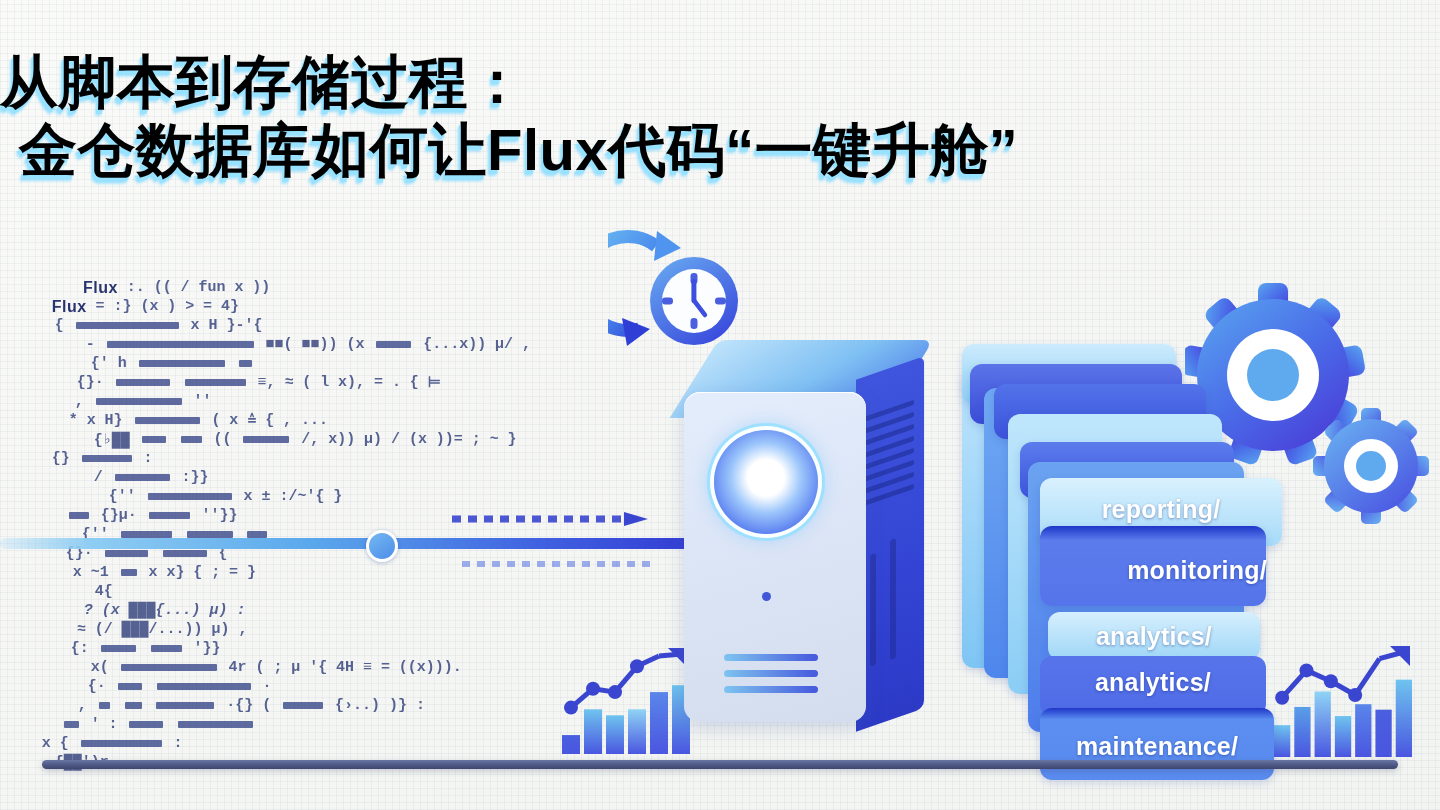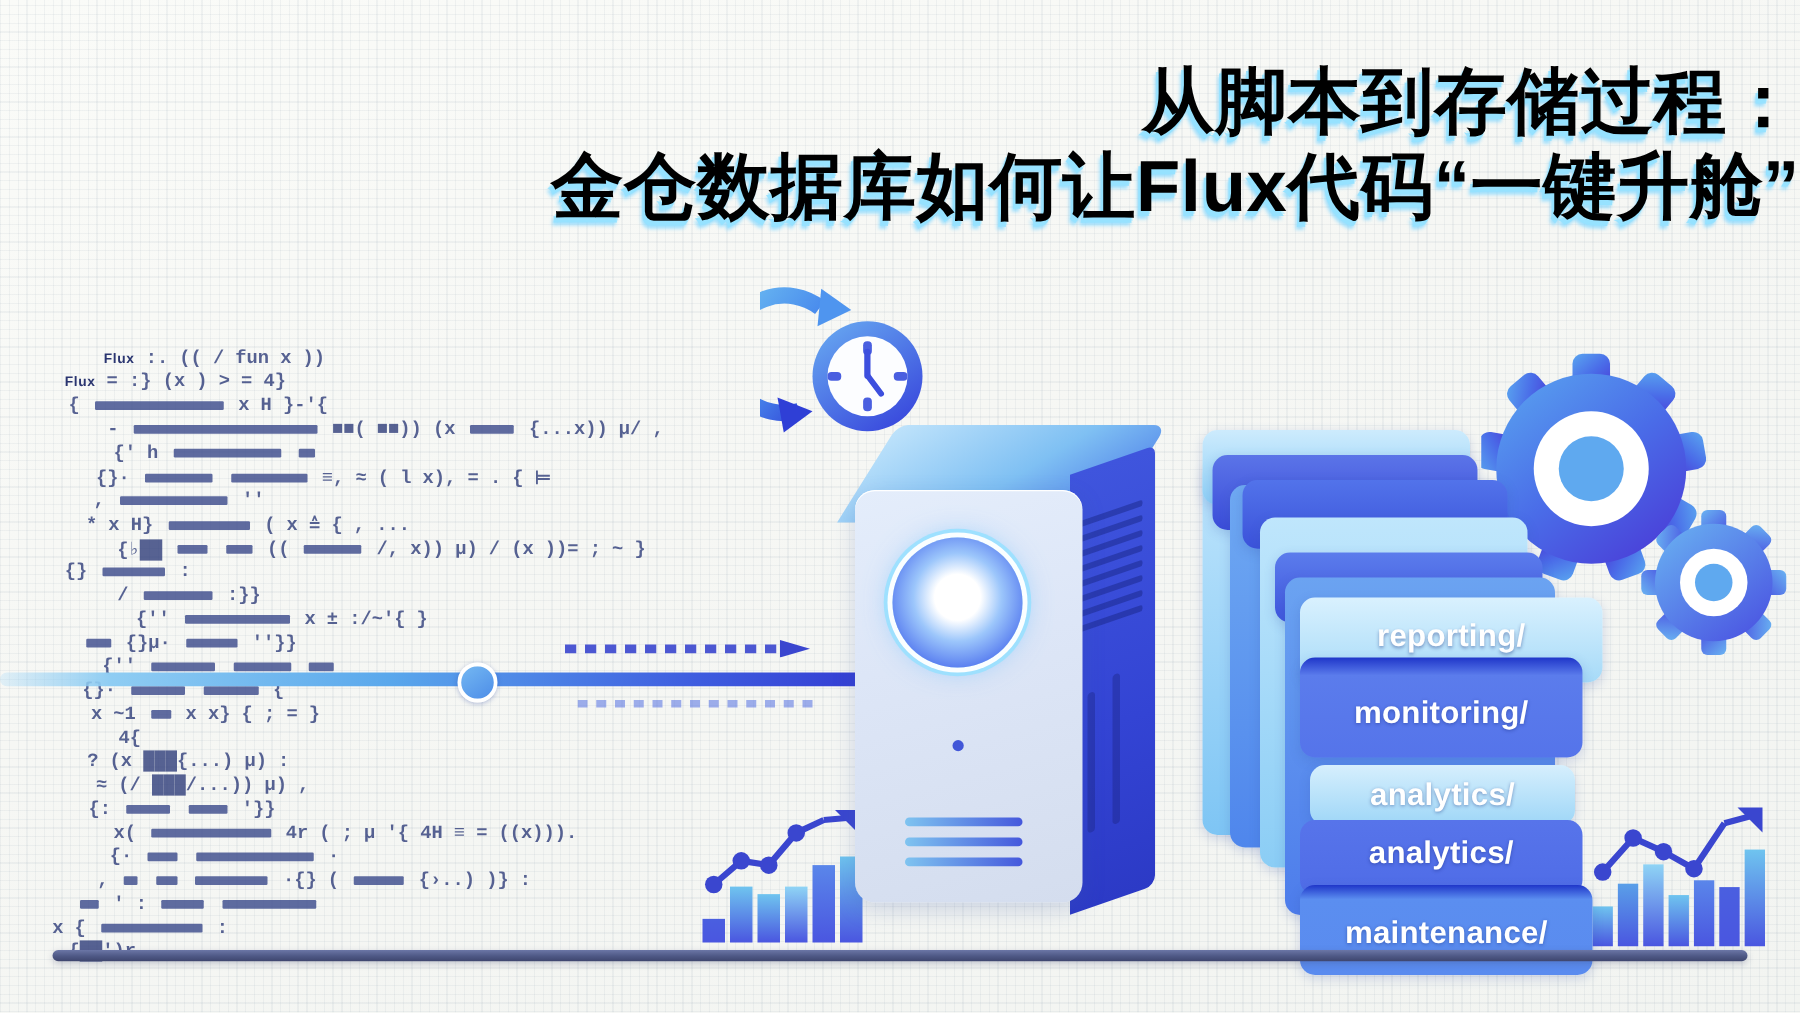--- a/index.html
+++ b/index.html
@@ -10,21 +10,21 @@
   }
   #stage{
     position:relative;width:1440px;height:810px;overflow:hidden;
     background:
       repeating-linear-gradient(0deg, rgba(120,140,160,.085) 0px, rgba(120,140,160,.085) 1px, transparent 1px, transparent 7px),
       repeating-linear-gradient(90deg, rgba(120,140,160,.085) 0px, rgba(120,140,160,.085) 1px, transparent 1px, transparent 7px),
       linear-gradient(160deg,#fafbf8 0%,#f6f7f4 45%,#f2f4f1 100%);
   }
   
   #title{
-    position:absolute;left:0;top:48px;width:1440px;text-align:right;
+    position:absolute;left:0;top:48px;width:1440px;text-align:left;
     z-index:40;pointer-events:none;
   }
   #title .line{
     display:block;color:#000;font-weight:900;letter-spacing:.5px;
     font-size:58px;line-height:68px;
     text-shadow:
       -2px 4px 0 rgba(150,225,255,.95),
       -3px 6px 3px rgba(130,215,255,.75),
       -1px 2px 0 rgba(190,240,255,.9);
   }
@@ -33,21 +33,21 @@
   #codeblock{
     position:absolute;left:18px;top:278px;width:560px;height:490px;
     z-index:10;filter:blur(.45px);
   }
   .crow{position:absolute;white-space:nowrap;height:13px;}
   .tok{display:inline-block;vertical-align:middle;height:7px;border-radius:1px;
        background:#3d4c8c;opacity:.82;margin:0 3px;}
   .gl{display:inline-block;vertical-align:middle;color:#2f3d7a;font-size:15px;
       font-weight:700;font-family:"Liberation Mono","DejaVu Sans Mono",monospace;opacity:.8;}
   .kw{display:inline-block;vertical-align:middle;color:#2a3570;font-weight:900;
-      font-size:11px;font-family:"Liberation Sans",sans-serif;letter-spacing:.5px;}
+      font-size:16px;font-family:"Liberation Sans",sans-serif;letter-spacing:.5px;}
   
   #pipe{position:absolute;left:0;top:530px;width:760px;height:26px;z-index:22;}
   #pipe .bar{position:absolute;left:0;top:8px;width:740px;height:11px;border-radius:6px;
     background:linear-gradient(90deg,rgba(160,215,250,.25) 0%,#8fcdf3 12%,#5aa8ec 42%,#3f5fe0 74%,#2f32cf 100%);}
   .node{position:absolute;border-radius:50%;background:linear-gradient(145deg,#74b8f2,#4d8de8);
     border:3px solid #ffffff;box-shadow:0 1px 4px rgba(40,70,160,.35);}
   #dashTop{position:absolute;left:452px;top:512px;width:200px;height:14px;z-index:23;}
   #dashBot{position:absolute;left:462px;top:556px;width:200px;height:12px;z-index:23;
     filter:blur(.6px);opacity:.85;}
   
@@ -109,21 +109,21 @@
       <div class="crow" style="top: 133px; left: 33px;"><span>&nbsp;&nbsp;</span><span>&nbsp;&nbsp;</span><span class="gl">*</span><span>&nbsp;&nbsp;</span><span class="gl">x</span><span>&nbsp;&nbsp;</span><span class="gl">H}</span><span>&nbsp;&nbsp;</span><span class="tok" style="width: 65px;"></span><span>&nbsp;&nbsp;</span><span class="gl">(</span><span>&nbsp;&nbsp;</span><span class="gl">x</span><span>&nbsp;&nbsp;</span><span class="gl">≙</span><span>&nbsp;&nbsp;</span><span class="gl">{</span><span>&nbsp;&nbsp;</span><span class="gl">,</span><span>&nbsp;&nbsp;</span><span class="gl">...</span></div>
       <div class="crow" style="top: 152px; left: 58px;"><span>&nbsp;&nbsp;</span><span>&nbsp;&nbsp;</span><span class="gl">{♭██</span><span>&nbsp;&nbsp;</span><span class="tok" style="width: 24px;"></span><span>&nbsp;&nbsp;</span><span class="tok" style="width: 21px;"></span><span>&nbsp;&nbsp;</span><span class="gl">((</span><span>&nbsp;&nbsp;</span><span class="tok" style="width: 46px;"></span><span>&nbsp;&nbsp;</span><span class="gl">/,</span><span>&nbsp;&nbsp;</span><span class="gl">x))</span><span>&nbsp;&nbsp;</span><span class="gl">µ)</span><span>&nbsp;&nbsp;</span><span class="gl">/</span><span>&nbsp;&nbsp;</span><span class="gl">(x</span><span>&nbsp;&nbsp;</span><span class="gl">))=</span><span>&nbsp;&nbsp;</span><span class="gl">;</span><span>&nbsp;&nbsp;</span><span class="gl">~</span><span>&nbsp;&nbsp;</span><span class="gl">}</span></div>
       <div class="crow" style="top: 171px; left: 16px;"><span>&nbsp;&nbsp;</span><span>&nbsp;&nbsp;</span><span class="gl">{}</span><span>&nbsp;&nbsp;</span><span class="tok" style="width: 50px;"></span><span>&nbsp;&nbsp;</span><span class="gl">:</span></div>
       <div class="crow" style="top: 190px; left: 58px;"><span>&nbsp;&nbsp;</span><span>&nbsp;&nbsp;</span><span class="gl">/</span><span>&nbsp;&nbsp;</span><span class="tok" style="width: 55px;"></span><span>&nbsp;&nbsp;</span><span class="gl">:}}</span></div>
       <div class="crow" style="top: 209px; left: 73px;"><span>&nbsp;&nbsp;</span><span>&nbsp;&nbsp;</span><span class="gl">{''</span><span>&nbsp;&nbsp;</span><span class="tok" style="width: 84px;"></span><span>&nbsp;&nbsp;</span><span class="gl">x</span><span>&nbsp;&nbsp;</span><span class="gl">±</span><span>&nbsp;&nbsp;</span><span class="gl">:/~'{</span><span>&nbsp;&nbsp;</span><span class="gl">}</span></div>
       <div class="crow" style="top: 228px; left: 30px;"><span>&nbsp;&nbsp;</span><span>&nbsp;&nbsp;</span><span class="tok" style="width: 20px;"></span><span>&nbsp;&nbsp;</span><span class="gl">{}µ·</span><span>&nbsp;&nbsp;</span><span class="tok" style="width: 41px;"></span><span>&nbsp;&nbsp;</span><span class="gl">''}}</span></div>
       <div class="crow" style="top: 247px; left: 46px;"><span>&nbsp;&nbsp;</span><span>&nbsp;&nbsp;</span><span class="gl">{''</span><span>&nbsp;&nbsp;</span><span class="tok" style="width: 51px;"></span><span>&nbsp;&nbsp;</span><span class="tok" style="width: 46px;"></span><span>&nbsp;&nbsp;</span><span class="tok" style="width: 20px;"></span></div>
       <div class="crow" style="top: 266px; left: 30px;"><span>&nbsp;&nbsp;</span><span>&nbsp;&nbsp;</span><span class="gl">{}·</span><span>&nbsp;&nbsp;</span><span class="tok" style="width: 43px;"></span><span>&nbsp;&nbsp;</span><span class="tok" style="width: 44px;"></span><span>&nbsp;&nbsp;</span><span class="gl">{</span></div>
       <div class="crow" style="top: 285px; left: 37px;"><span>&nbsp;&nbsp;</span><span>&nbsp;&nbsp;</span><span class="gl">x</span><span>&nbsp;&nbsp;</span><span class="gl">~1</span><span>&nbsp;&nbsp;</span><span class="tok" style="width: 16px;"></span><span>&nbsp;&nbsp;</span><span class="gl">x</span><span>&nbsp;&nbsp;</span><span class="gl">x}</span><span>&nbsp;&nbsp;</span><span class="gl">{</span><span>&nbsp;&nbsp;</span><span class="gl">;</span><span>&nbsp;&nbsp;</span><span class="gl">=</span><span>&nbsp;&nbsp;</span><span class="gl">}</span></div>
       <div class="crow" style="top: 304px; left: 59px;"><span>&nbsp;&nbsp;</span><span>&nbsp;&nbsp;</span><span class="gl">4{</span></div>
-      <div class="crow" style="top: 323px; left: 34px;"><span>&nbsp;&nbsp;</span><span>&nbsp;&nbsp;</span><span class="gl">?</span><span>&nbsp;&nbsp;</span><span class="gl">(x</span><span>&nbsp;&nbsp;</span><span class="gl">███{...)</span><span>&nbsp;&nbsp;</span><span class="gl">µ)</span><span>&nbsp;&nbsp;</span><span class="gl">:</span></div>
+      <div class="crow" style="top: 323px; left: 48px; font-style: italic;"><span>&nbsp;&nbsp;</span><span>&nbsp;&nbsp;</span><span class="gl">?</span><span>&nbsp;&nbsp;</span><span class="gl">(x</span><span>&nbsp;&nbsp;</span><span class="gl">███{...)</span><span>&nbsp;&nbsp;</span><span class="gl">µ)</span><span>&nbsp;&nbsp;</span><span class="gl">:</span></div>
       <div class="crow" style="top: 342px; left: 41px;"><span>&nbsp;&nbsp;</span><span>&nbsp;&nbsp;</span><span class="gl">≈</span><span>&nbsp;&nbsp;</span><span class="gl">(/</span><span>&nbsp;&nbsp;</span><span class="gl">███/...))</span><span>&nbsp;&nbsp;</span><span class="gl">µ)</span><span>&nbsp;&nbsp;</span><span class="gl">,</span></div>
       <div class="crow" style="top: 361px; left: 35px;"><span>&nbsp;&nbsp;</span><span>&nbsp;&nbsp;</span><span class="gl">{:</span><span>&nbsp;&nbsp;</span><span class="tok" style="width: 35px;"></span><span>&nbsp;&nbsp;</span><span class="tok" style="width: 31px;"></span><span>&nbsp;&nbsp;</span><span class="gl">'}}</span></div>
       <div class="crow" style="top: 380px; left: 55px;"><span>&nbsp;&nbsp;</span><span>&nbsp;&nbsp;</span><span class="gl">x(</span><span>&nbsp;&nbsp;</span><span class="tok" style="width: 96px;"></span><span>&nbsp;&nbsp;</span><span class="gl">4r</span><span>&nbsp;&nbsp;</span><span class="gl">(</span><span>&nbsp;&nbsp;</span><span class="gl">;</span><span>&nbsp;&nbsp;</span><span class="gl">µ</span><span>&nbsp;&nbsp;</span><span class="gl">'{</span><span>&nbsp;&nbsp;</span><span class="gl">4H</span><span>&nbsp;&nbsp;</span><span class="gl">≡</span><span>&nbsp;&nbsp;</span><span class="gl">=</span><span>&nbsp;&nbsp;</span><span class="gl">((x))).</span></div>
       <div class="crow" style="top: 399px; left: 52px;"><span>&nbsp;&nbsp;</span><span>&nbsp;&nbsp;</span><span class="gl">{·</span><span>&nbsp;&nbsp;</span><span class="tok" style="width: 24px;"></span><span>&nbsp;&nbsp;</span><span class="tok" style="width: 94px;"></span><span>&nbsp;&nbsp;</span><span class="gl">·</span></div>
       <div class="crow" style="top: 418px; left: 42px;"><span>&nbsp;&nbsp;</span><span>&nbsp;&nbsp;</span><span class="gl">,</span><span>&nbsp;&nbsp;</span><span class="tok" style="width: 11px;"></span><span>&nbsp;&nbsp;</span><span class="tok" style="width: 17px;"></span><span>&nbsp;&nbsp;</span><span class="tok" style="width: 58px;"></span><span>&nbsp;&nbsp;</span><span class="gl">·{}</span><span>&nbsp;&nbsp;</span><span class="gl">(</span><span>&nbsp;&nbsp;</span><span class="tok" style="width: 40px;"></span><span>&nbsp;&nbsp;</span><span class="gl">{›..)</span><span>&nbsp;&nbsp;</span><span class="gl">)}</span><span>&nbsp;&nbsp;</span><span class="gl">:</span></div>
       <div class="crow" style="top: 437px; left: 25px;"><span>&nbsp;&nbsp;</span><span>&nbsp;&nbsp;</span><span class="tok" style="width: 15px;"></span><span>&nbsp;&nbsp;</span><span class="gl">'</span><span>&nbsp;&nbsp;</span><span class="gl">:</span><span>&nbsp;&nbsp;</span><span class="tok" style="width: 34px;"></span><span>&nbsp;&nbsp;</span><span class="tok" style="width: 75px;"></span></div>
       <div class="crow" style="top: 456px; left: 6px;"><span>&nbsp;&nbsp;</span><span>&nbsp;&nbsp;</span><span class="gl">x</span><span>&nbsp;&nbsp;</span><span class="gl">{</span><span>&nbsp;&nbsp;</span><span class="tok" style="width: 81px;"></span><span>&nbsp;&nbsp;</span><span class="gl">:</span></div>
       <div class="crow" style="top: 475px; left: 19px;"><span>&nbsp;&nbsp;</span><span>&nbsp;&nbsp;</span><span class="gl">{██')r.</span></div>
     </div>
 
@@ -204,21 +204,21 @@
     <div class="fold" style="left:46px;top:78px;width:214px;height:280px;background:linear-gradient(180deg,#bfe6fc,#8bcdf5);"></div>
     <div class="fold" style="left:58px;top:106px;width:214px;height:56px;background:linear-gradient(180deg,#5b7cec,#3f55dd);"></div>
     <div class="fold" style="left:66px;top:126px;width:216px;height:270px;background:linear-gradient(180deg,#6ba3f1,#4d7ceb);"></div>
 
     <div class="fold" style="left:78px;top:142px;width:242px;height:68px;
                 background:linear-gradient(180deg,#d9f1fe 0%,#a6daf8 100%);">
       <div class="flabel" style="top:17px;color:#ffffff;">reporting/</div>
     </div>
     <div class="fold" style="left:78px;top:190px;width:226px;height:80px;
                 background:linear-gradient(180deg,#1f36c9 0%,#5b7cec 18%,#5574ea 100%);">
-      <div class="flabel" style="top:30px;">monitoring/</div>
+      <div class="flabel" style="top:30px;padding-left:44px;">monitoring/</div>
     </div>
     <div class="fold" style="left:86px;top:276px;width:212px;height:48px;
                 background:linear-gradient(180deg,#d6effd 0%,#9ed6f7 100%);">
       <div class="flabel" style="top:10px;">analytics/</div>
     </div>
     <div class="fold" style="left:78px;top:320px;width:226px;height:60px;
                 background:linear-gradient(180deg,#5774ea 0%,#4f6ce7 100%);box-shadow:none;">
       <div class="flabel" style="top:12px;">analytics/</div>
     </div>
     <div class="fold" style="left:78px;top:372px;width:234px;height:72px;

